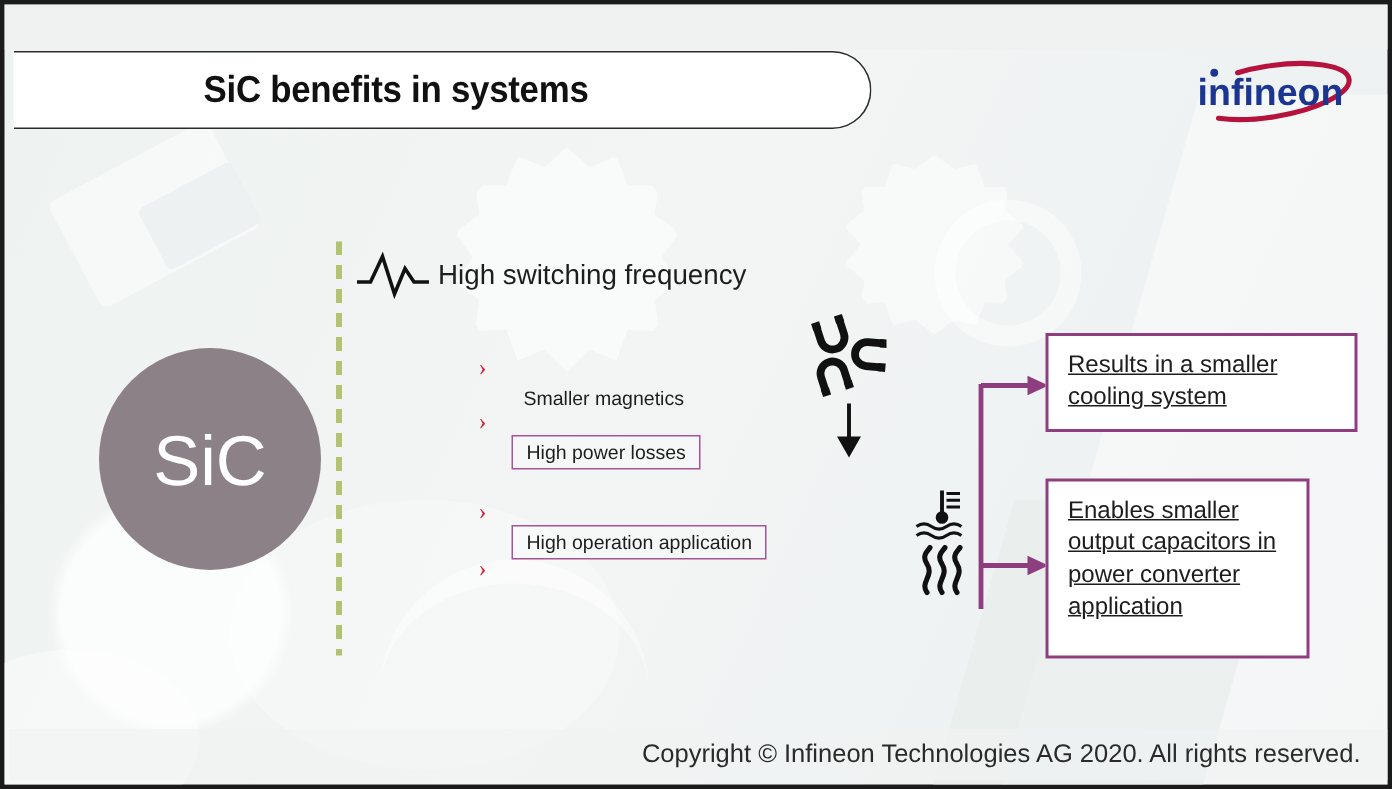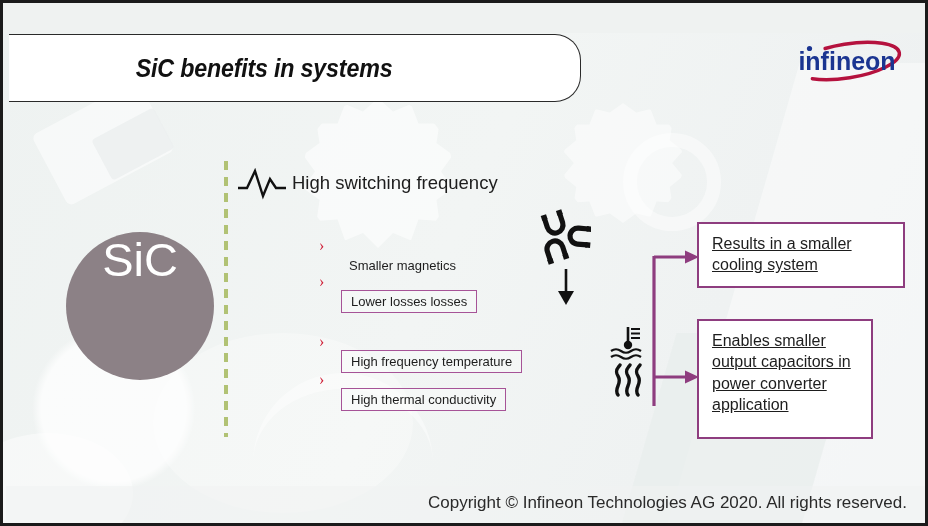--- a/index.html
+++ b/index.html
@@ -70,47 +70,46 @@
     border-radius:90px 90px 0 0;
   }
 
   
   .header-band{
     position:absolute;left:0;top:0;width:928px;height:30px;
     background:rgba(238,242,241,.9);
   }
   .title-pill{
     position:absolute;left:6px;top:31px;
-    width:572px;height:68px;
+    width:572px;height:52px;
     background:#ffffff;
     border:1.6px solid #2a2a2a;
     border-left:none;
     border-radius:0 26px 26px 0;
     display:flex;align-items:center;justify-content:center;
     box-sizing:border-box;
-    font-style:italic;
   }
   .title-text{
     font-size:25px;font-weight:bold;color:#111;
     letter-spacing:-0.2px;
     font-family:"Liberation Sans",sans-serif;
     transform:scaleX(.93);
     margin-right:60px;
   }
 
   
   .logo{position:absolute;right:18px;top:33px;width:122px;height:52px;}
   .logo svg{display:block;width:122px;height:52px;}
 
   
   .sic-circle{
     position:absolute;left:63px;top:229px;
     width:148px;height:148px;border-radius:50%;
     background:#8c8186;
-    display:flex;justify-content:center;
+    display:flex;align-items:center;justify-content:center;
   }
   .sic-circle span{
     color:#fff;font-size:47px;font-weight:400;letter-spacing:0px;
     font-family:"Liberation Sans",sans-serif;
   }
 
   
   .dash-line{
     position:absolute;left:221px;top:158px;
     width:4px;height:276px;
@@ -216,32 +215,31 @@
     <span class="row-top-label">High switching frequency</span>
   </div>
 
   <div class="bullets">
     <div class="blt">
       <span class="chev">›</span>
       <span class="txt">Smaller magnetics</span>
     </div>
     <div class="blt">
       <span class="chev">›</span>
-      <span class="txt boxed">Lower losses losses</span>
+      <span class="txt boxed">High power losses</span>
     </div>
   </div>
 
   <div class="bullets2">
     <div class="blt">
       <span class="chev">›</span>
-      <span class="txt boxed">High frequency temperature</span>
-    </div>
-    <div class="blt">
-      <span class="chev">›</span>
-      <span class="txt boxed">High thermal conductivity</span>
+      <span class="txt boxed">High operation application</span>
+    </div>
+    <div class="blt">
+      <span class="chev">›</span>
     </div>
   </div>
 
   <svg class="magnet-ico" viewBox="0 0 54 56">
     <g transform="rotate(-18 18 16)">
       <path d="M10,6 L10,16 a8,8 0 0 0 16,0 L26,6" fill="none" stroke="#111" stroke-width="5.2"></path>
       <rect x="7.2" y="3" width="5.6" height="5" fill="#111"></rect>
       <rect x="23.2" y="3" width="5.6" height="5" fill="#111"></rect>
     </g>
     <g transform="rotate(-18 18 40) scale(1,-1) translate(0,-80)">

